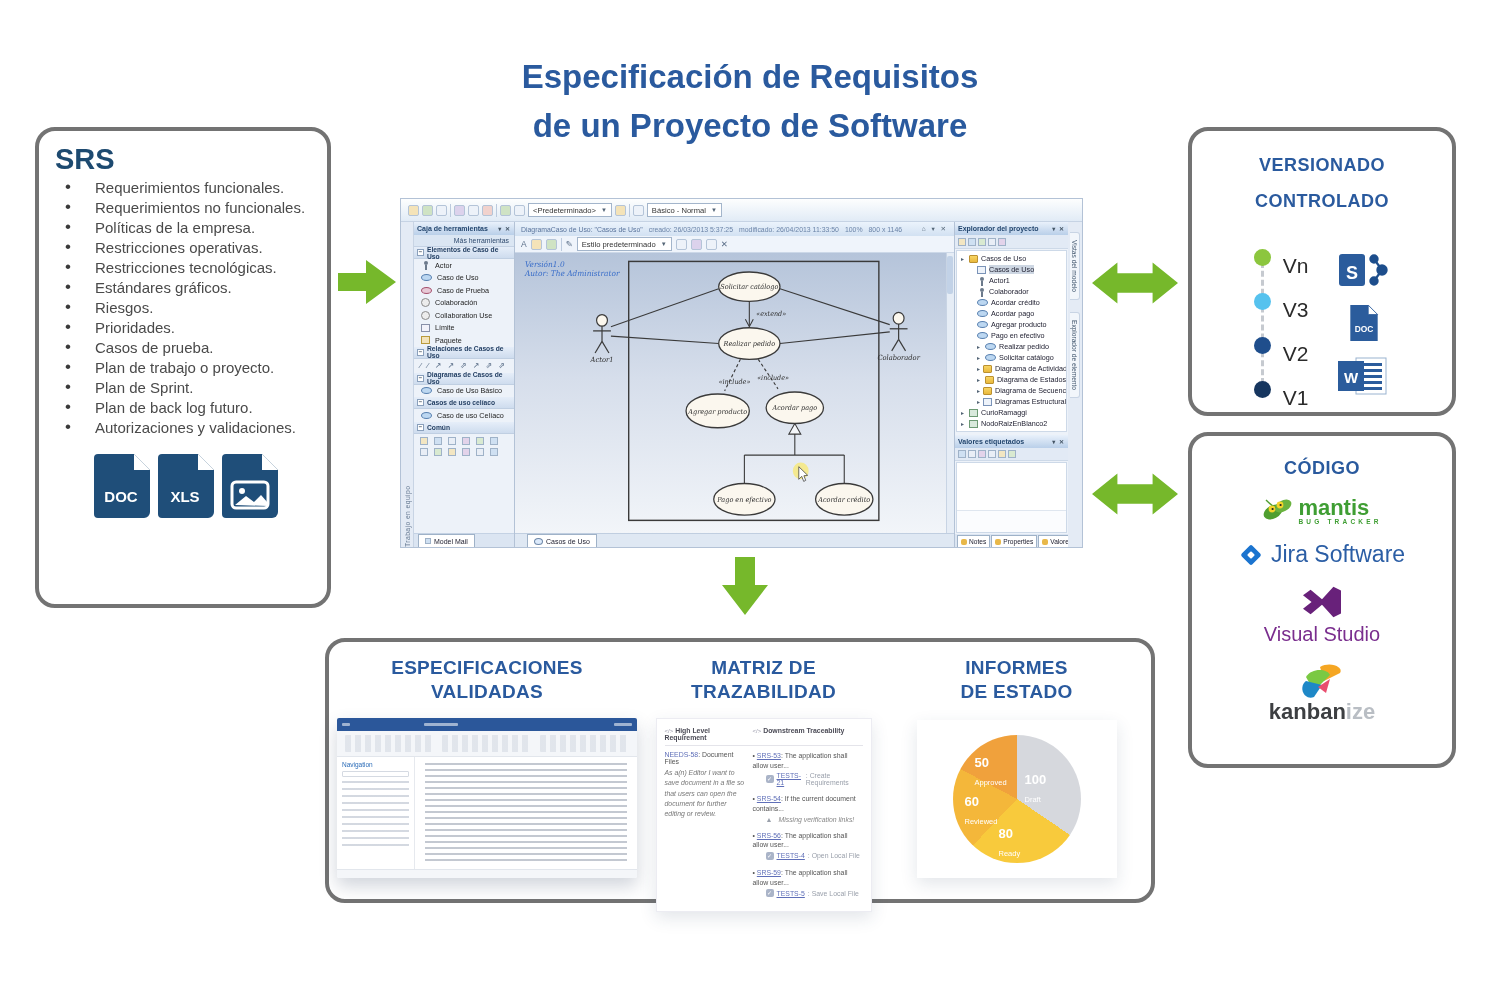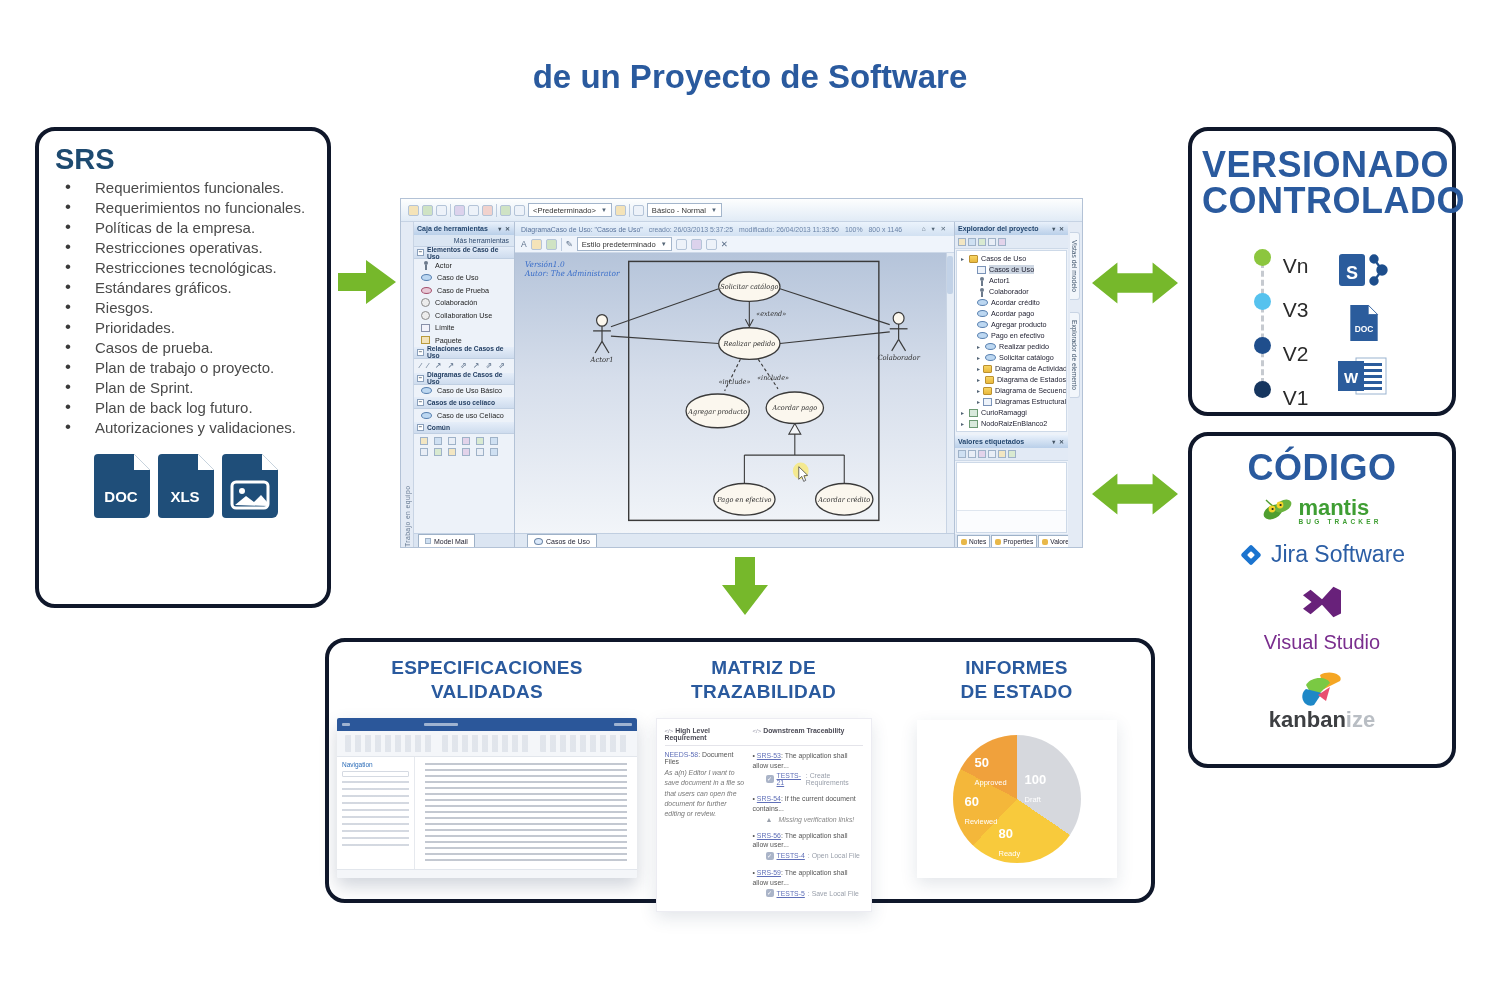--- a/index.html
+++ b/index.html
@@ -1,20 +1,20 @@
 <!DOCTYPE html>
 <html><head>
 <meta charset="utf-8">
 <style>
   * { margin:0; padding:0; box-sizing:border-box; }
   html,body { width:1496px; height:999px; background:#fff; font-family:"Liberation Sans", sans-serif; overflow:hidden; position:relative; }
 
   
   .abs { position:absolute; }
-  .blue-box { border:4px solid #0f172a; border-radius:20px; background:#fff; }
+  .blue-box { border:4px solid #737373; border-radius:20px; background:#fff; }
 
   
   .page-title { left:420px; top:52px; width:660px; text-align:center; font-size:33px; line-height:49px; color:#2a5a9e; font-weight:700; }
 
   
   .srs-box { left:35px; top:127px; width:296px; height:481px; padding:12px 10px 10px 16px; }
   .srs-title { font-size:29px; color:#1d4a70; font-weight:700; margin-bottom:2px; }
   .srs-list { list-style:none; }
   .srs-list li { position:relative; padding-left:40px; font-size:15px; line-height:20px; color:#4a4a4a; }
   .srs-list li::before { content:"•"; position:absolute; left:10px; top:-1px; font-size:17px; color:#3a3a3a; }
@@ -95,37 +95,37 @@
   .vtab .dot { width:6px; height:6px; border-radius:2px; background:#e8b84a; }
 
   .rstrip { width:14px; flex:none; background:#e4ebf5; display:flex; flex-direction:column; gap:12px; align-items:center; padding-top:10px; }
   .rtab { writing-mode:vertical-rl; font-size:6.6px; color:#44586f; background:#f2f6fb; border:1px solid #c8d4e4; border-left:none; padding:7px 1px; border-radius:0 3px 3px 0; white-space:nowrap; }
 
   .diagram-text { font-family:"DejaVu Serif", serif; font-style:italic; fill:#2e2e2e; }
   .note-text { font-family:"DejaVu Serif", serif; font-style:italic; fill:#3a6ec9; }
 
   
   .versionado-box { left:1188px; top:127px; width:268px; height:289px; padding:16px 10px; }
-  .box-title { text-align:center; font-size:36px; line-height:36px; color:#2a5a9e; font-weight:700; letter-spacing:.5px; }
+  .box-title { text-align:center; font-size:18px; line-height:36px; color:#2a5a9e; font-weight:700; letter-spacing:.5px; }
   .ver-content { display:flex; justify-content:center; align-items:center; gap:30px; margin-top:16px; }
   .vtimeline { position:relative; display:flex; flex-direction:column; }
   .vline { position:absolute; left:7px; top:18px; bottom:18px; border-left:3px dashed #c6cad0; }
   .vrow { display:flex; align-items:center; gap:12px; height:44px; position:relative; }
   .vdot { width:17px; height:17px; border-radius:50%; flex:none; z-index:1; }
   .vlabel { font-size:21px; color:#2b2b2b;margin-top:18px; }
   .ver-icons { display:flex; flex-direction:column; gap:13px; align-items:center; }
 
   
   .codigo-box { left:1188px; top:432px; width:268px; height:336px; padding:14px 10px; }
   .logo-stack { display:flex; flex-direction:column; align-items:center; gap:15px; margin-top:10px; }
   .mantis-row { display:flex; align-items:center; gap:4px; }
   .mantis-text .m1 { font-size:22px; font-weight:700; color:#3f9e33; line-height:20px; }
   .mantis-text .m2 { font-size:6.5px; letter-spacing:3.2px; color:#3f9e33; font-weight:700; }
   .jira-row { display:flex; align-items:center; gap:8px; font-size:23px; color:#2b5ea5; }
-  .vs-col { display:flex; flex-direction:column; align-items:center; gap:10px; }
+  .vs-col { display:flex; flex-direction:column; align-items:center; gap:2px; }
   .vs-text { font-size:20px; color:#7a2e8e; }
   .kan-col { display:flex; flex-direction:column; align-items:center; }
   .kan-text { font-size:22px; font-weight:700; color:#3d3f42; line-height:18px; }
   .kan-text .lite { font-weight:700; color:#b9bec4; }
 
   
   .bottom-box { left:325px; top:638px; width:830px; height:265px; display:flex; padding:14px 8px; }
   .bcol { flex:1 1 0; display:flex; flex-direction:column; align-items:center; }
   .bcol-title { text-align:center; font-size:19px; line-height:24px; color:#2a5a9e; font-weight:700; letter-spacing:.3px; }
 
@@ -172,20 +172,21 @@
   .pie-label .lbl { font-size:7.5px; }
   .pie-label:nth-child(1) { left:72px; top:38px; }
   .pie-label:nth-child(2) { left:46px; top:92px; }
   .pie-label:nth-child(3) { left:12px; top:60px; }
   .pie-label:nth-child(4) { left:22px; top:21px; }
 </style>
 </head>
 <body>
 
 <div class="abs page-title">
+  <div>Especificación de Requisitos</div>
   <div>de un Proyecto de Software</div>
 </div>
 
 <div class="abs blue-box srs-box">
   <div class="srs-title">SRS</div>
   <ul class="srs-list">
       <li>Requerimientos funcionales.</li>
       <li>Requerimientos no funcionales.</li>
       <li>Políticas de la empresa.</li>
       <li>Restricciones operativas.</li>

